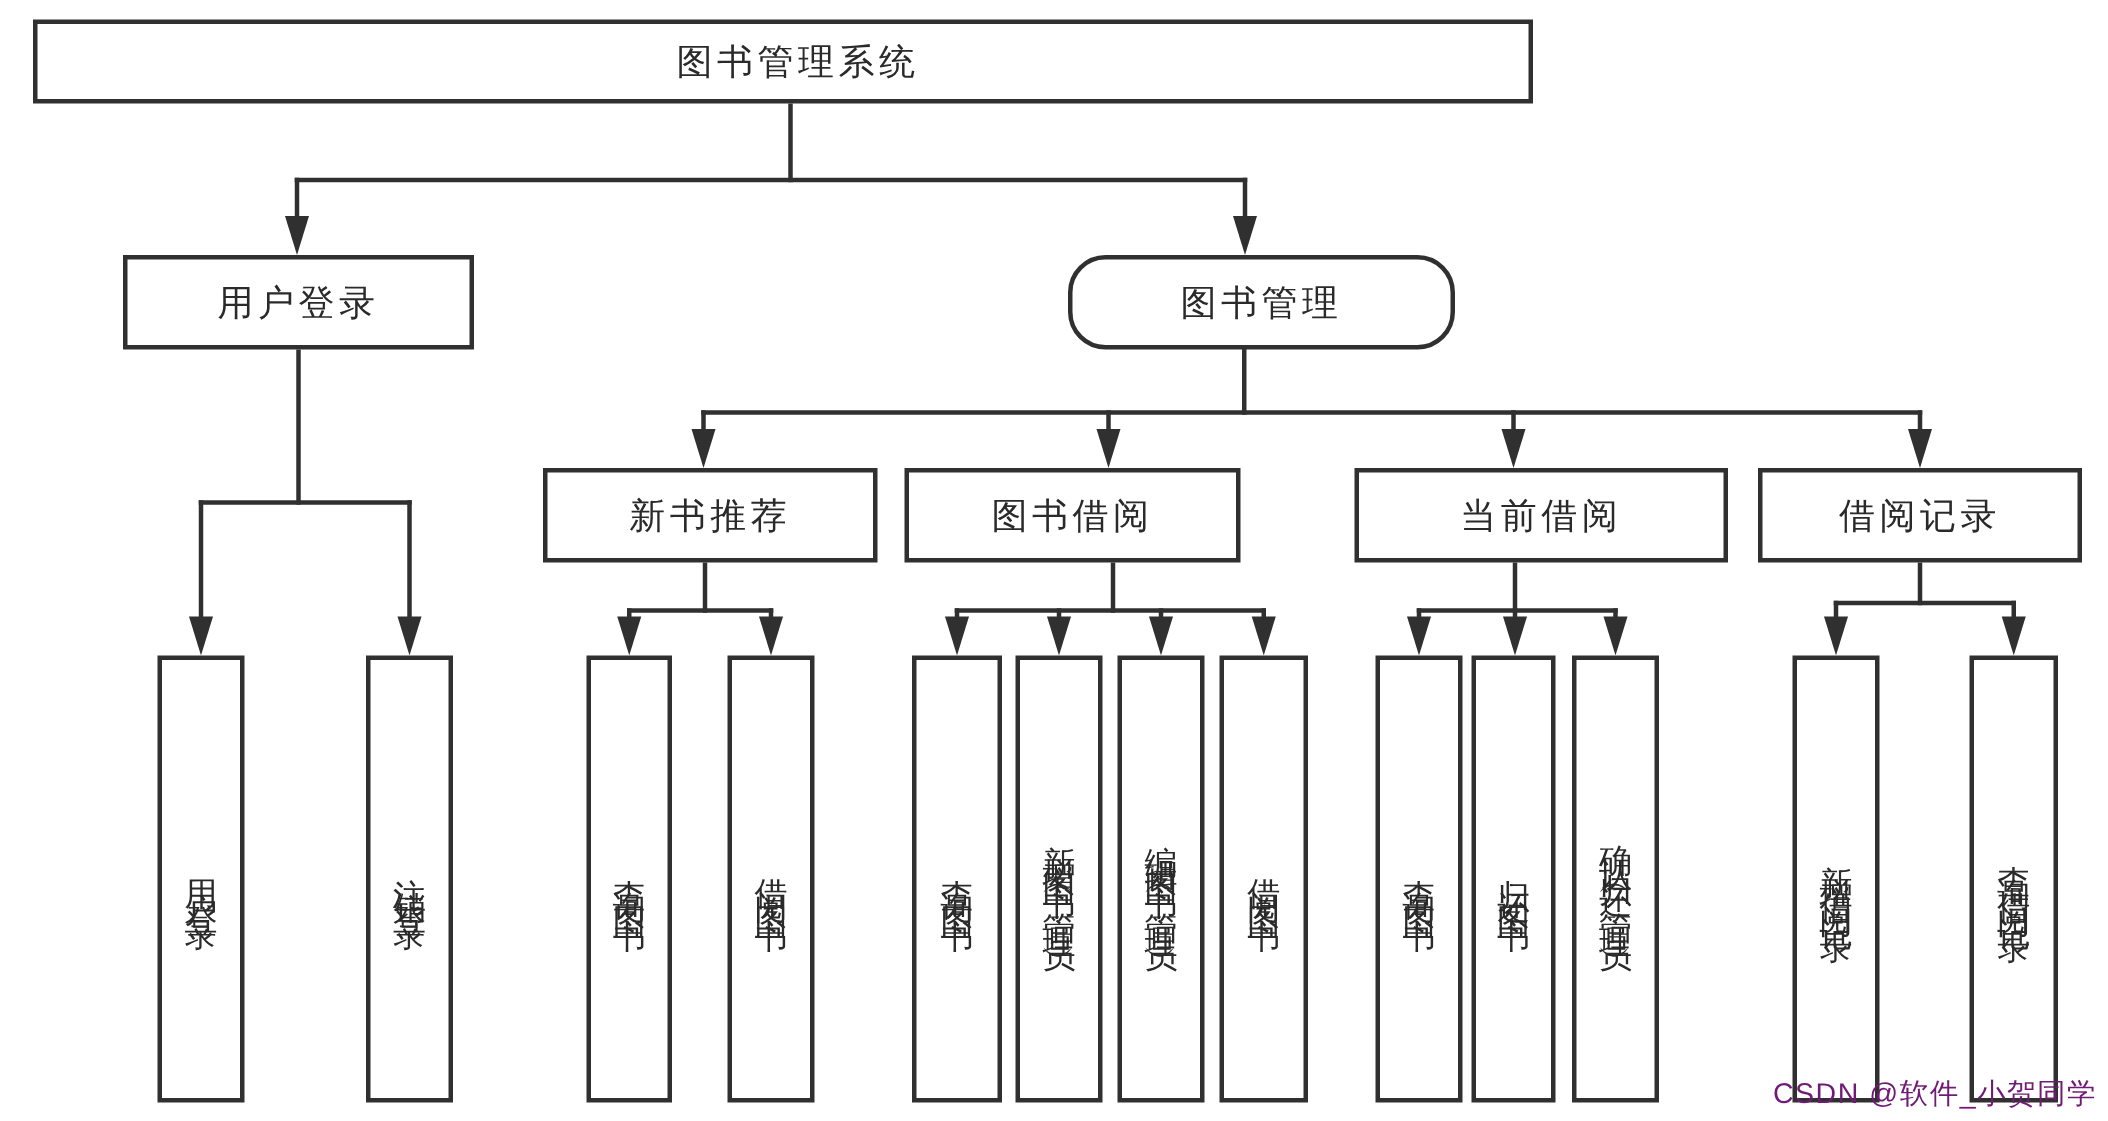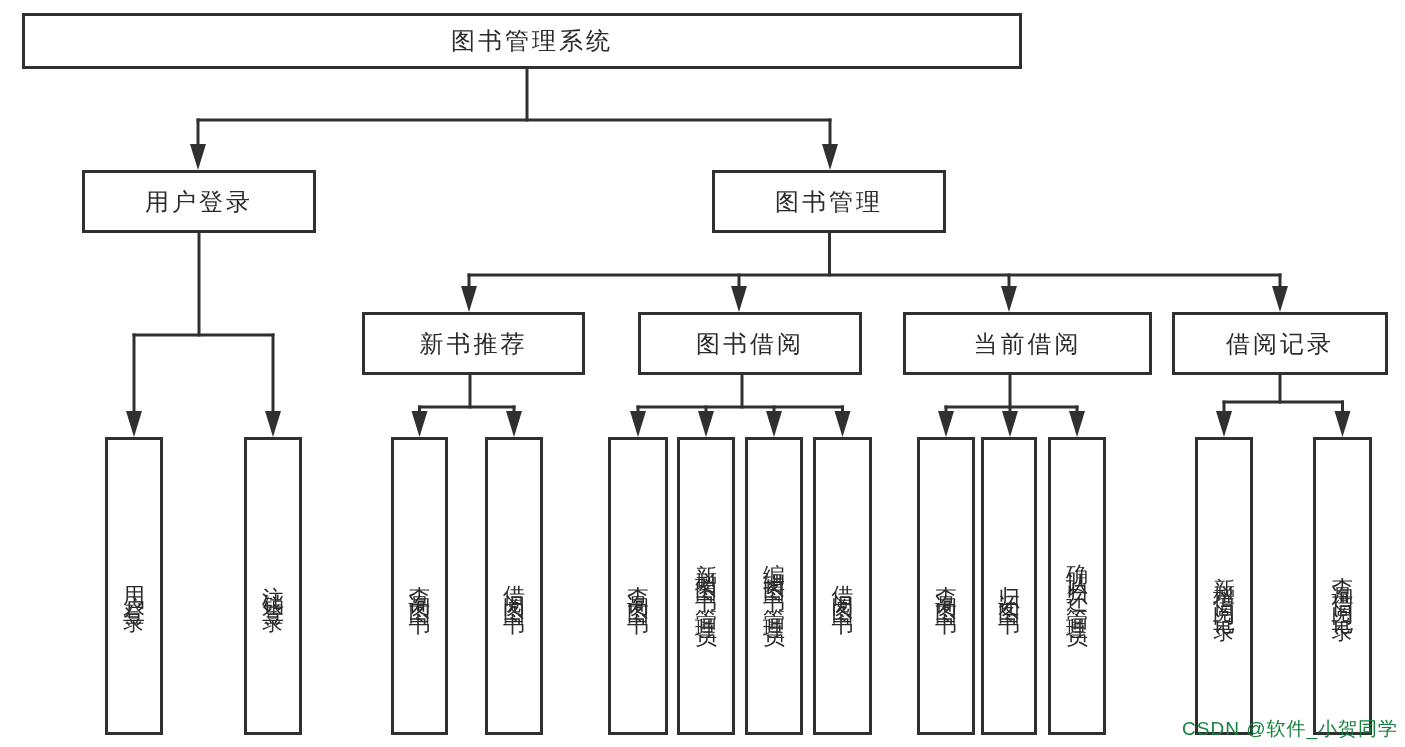--- a/index.html
+++ b/index.html
@@ -37,21 +37,21 @@
     font-size:22px;
     letter-spacing:9px;
     color:#2a2a2a;
     line-height:1;
   }
   .watermark{
     position:absolute;
     top:716px;right:7px;
     font-size:19px;
     letter-spacing:1px;
-    color:#15803d;
+    color:#701a75;
     z-index:10;
     white-space:nowrap;
   }
 </style>
 </head>
 <body>
 
 <div class="stage">
 
   <svg class="connectors" viewBox="0 0 1405 747" xmlns="http://www.w3.org/2000/svg">
@@ -118,28 +118,28 @@
     </g>
   </svg>
 
   <div class="box" style="left:22px;top:13px;width:1000px;height:56px;padding-left:20px;">
     <span class="hlabel">图书管理系统</span>
   </div>
 
   <div class="box" style="left:82px;top:170px;width:234px;height:63px;">
     <span class="hlabel">用户登录</span>
   </div>
-  <div class="box" style="left:712px;top:170px;width:234px;height:63px;">
+  <div class="box" style="left:712px;top:170px;width:258px;height:63px;border-radius:25px;">
     <span class="hlabel">图书管理</span>
   </div>
 
   <div class="box" style="left:362px;top:312px;width:223px;height:63px;">
     <span class="hlabel">新书推荐</span>
   </div>
-  <div class="box" style="left:638px;top:312px;width:224px;height:63px;">
+  <div class="box" style="left:603px;top:312px;width:224px;height:63px;">
     <span class="hlabel">图书借阅</span>
   </div>
   <div class="box" style="left:903px;top:312px;width:249px;height:63px;">
     <span class="hlabel">当前借阅</span>
   </div>
   <div class="box" style="left:1172px;top:312px;width:216px;height:63px;">
     <span class="hlabel">借阅记录</span>
   </div>
 
   <div class="box vleaf" style="left:105px;">

